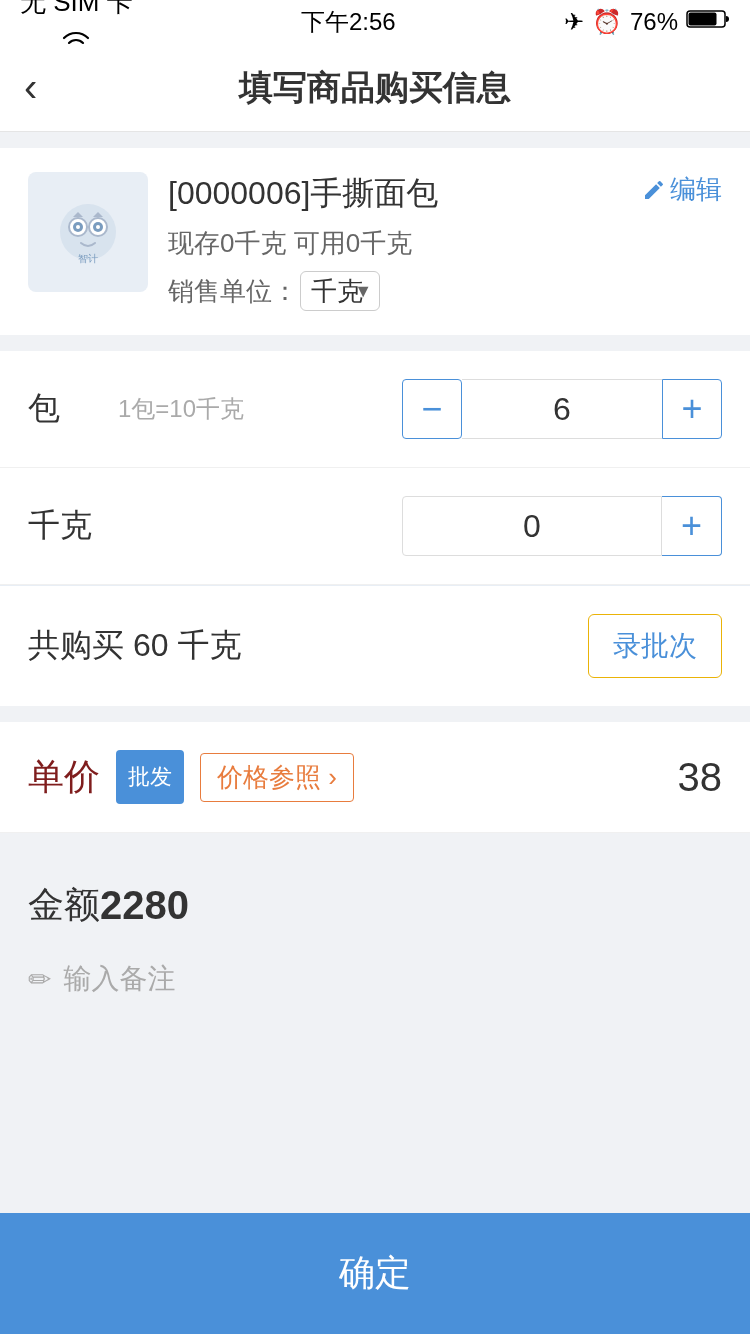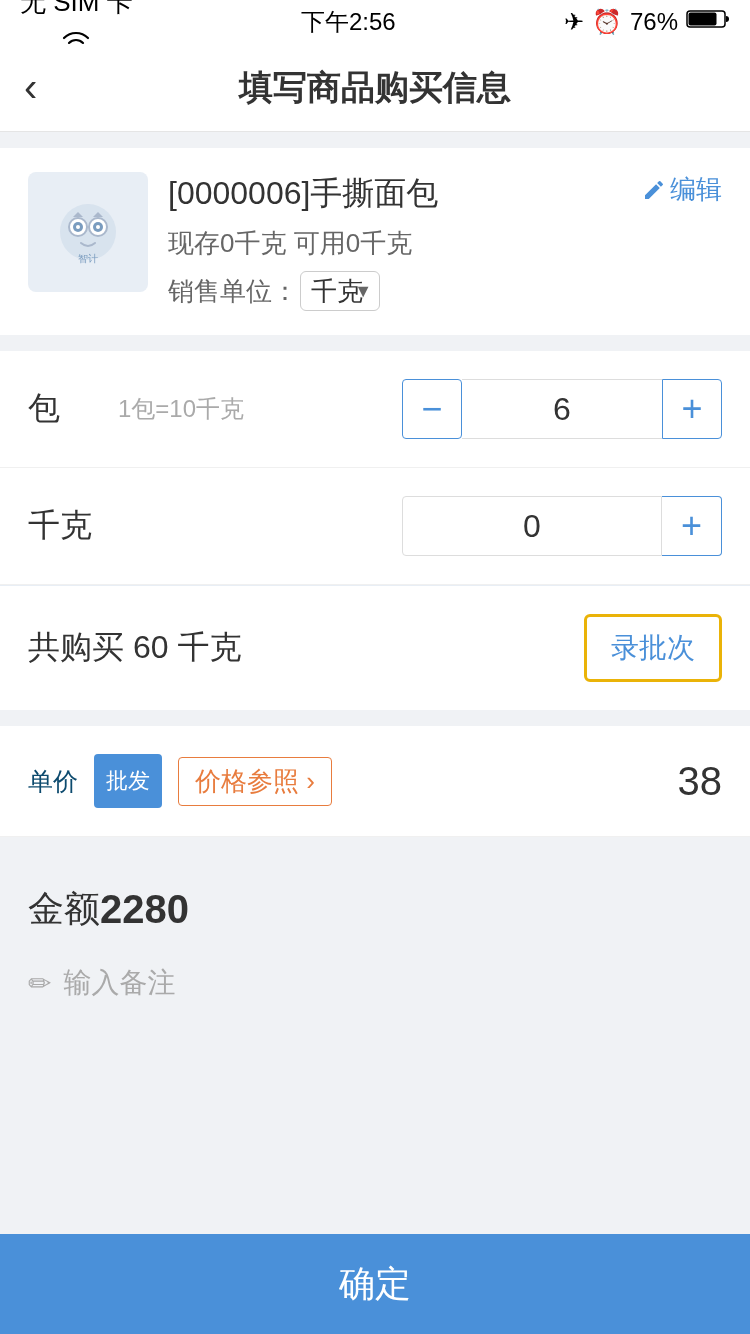--- a/index.html
+++ b/index.html
@@ -248,21 +248,21 @@
       justify-content: space-between;
       padding: 28px 28px;
       background: #fff;
       border-top: 1px solid #e8eef5;
     }
     .summary-text {
       font-size: 32px;
       color: #333;
     }
     .batch-btn {
-      border: 3px solid #eab308;
+      border: 1px solid #eab308;
       color: #4a90d9;
       background: #fff;
       font-size: 28px;
       padding: 12px 24px;
       border-radius: 6px;
       cursor: pointer;
     }
 
     
     .section-divider {
@@ -275,22 +275,22 @@
       background: #fff;
       padding: 28px 28px;
       border-bottom: 1px solid #f0f0f0;
     }
     .price-row {
       display: flex;
       align-items: center;
       gap: 16px;
     }
     .price-label {
-      font-size: 25px;
-      color: #0c4a6e;
+      font-size: 36px;
+      color: #7f1d1d;
     }
     .price-tag {
       background: #4a90d9;
       color: #fff;
       font-size: 22px;
       padding: 12px 12px;
       border-radius: 4px;
     }
     .price-ref-btn {
       border: 1px solid #e87c3e;
@@ -350,21 +350,21 @@
       height: 280px;
       background: #f0f2f5;
     }
 
     
     .confirm-bar {
       position: fixed;
       bottom: 0;
       left: 0;
       width: 750px;
-      height: 100px;
+      height: 121px;
       background: #4a90d9;
       display: flex;
       align-items: center;
       justify-content: center;
       cursor: pointer;
     }
     .confirm-text {
       font-size: 36px;
       color: #fff;
       font-weight: 500;

